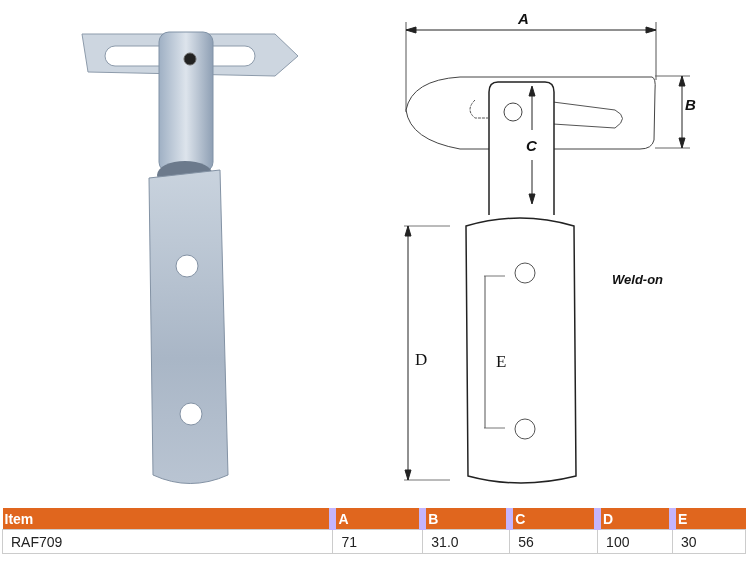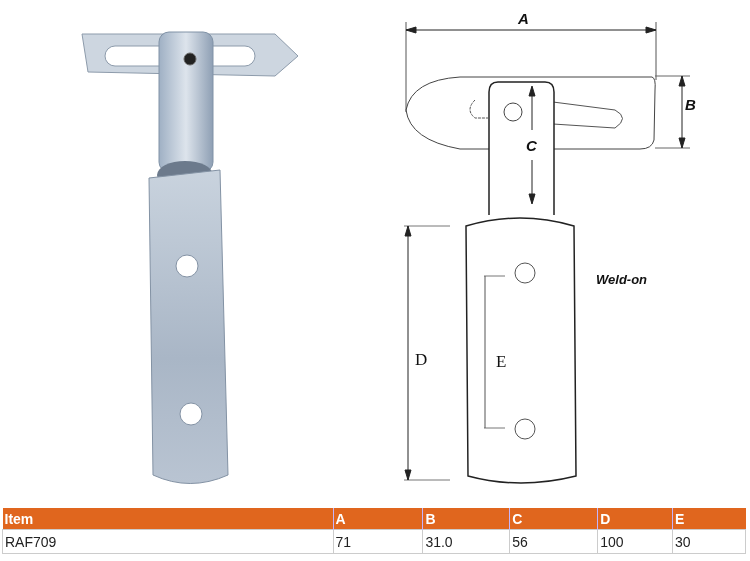--- a/index.html
+++ b/index.html
@@ -1,24 +1,24 @@
 <!DOCTYPE html>
 <html><head>
 <meta charset="utf-8">
 <style>
   html, body { margin: 0; padding: 0; background: #ffffff; }
   body { width: 750px; height: 561px; position: relative; overflow: hidden; font-family: "Liberation Sans", sans-serif; }
   .photo { position: absolute; left: 60px; top: 20px; width: 260px; height: 470px; }
   .drawing { position: absolute; left: 390px; top: 0; width: 360px; height: 495px; }
   .dim-label { position: absolute; font-family: "Liberation Sans", sans-serif; font-weight: bold; font-style: italic; font-size: 15px; color: #111; }
   .dim-label-serif { position: absolute; font-family: "Liberation Serif", serif; font-size: 17px; color: #111; }
-  .weld { position: absolute; left: 596px; top: 272px; font-family: "Liberation Sans", sans-serif; font-weight: bold; font-style: italic; font-size: 13px; color: #111; }
+  .weld { position: absolute; left: 612px; top: 272px; font-family: "Liberation Sans", sans-serif; font-weight: bold; font-style: italic; font-size: 13px; color: #111; }
   table.spec { position: absolute; left: 2px; top: 508px; width: 744px; border-collapse: collapse; font-size: 14px; }
-  table.spec th { background: #e0661e; color: #ffffff; text-align: left; font-weight: bold; padding: 2px 2px; height: 17px; border-right: 1px solid #c4b5fd; }
-  table.spec td { color: #222; padding: 3px 2px; height: 17px; border: 1px solid #cccccc; background: #fff; }
+  table.spec th { background: #e0661e; color: #ffffff; text-align: left; font-weight: bold; padding: 2px 2px; height: 17px; border-right: 7px solid #c4b5fd; }
+  table.spec td { color: #222; padding: 3px 8px; height: 17px; border: 1px solid #cccccc; background: #fff; }
   table.spec th:last-child { border-right: none; }
 </style>
 </head>
 <body>
 
 <div class="photo">
   <svg width="260" height="470" viewBox="0 0 260 470">
     <defs>
       <linearGradient id="metal" x1="0" x2="1">
         <stop offset="0" stop-color="#9fb0c4"></stop>

